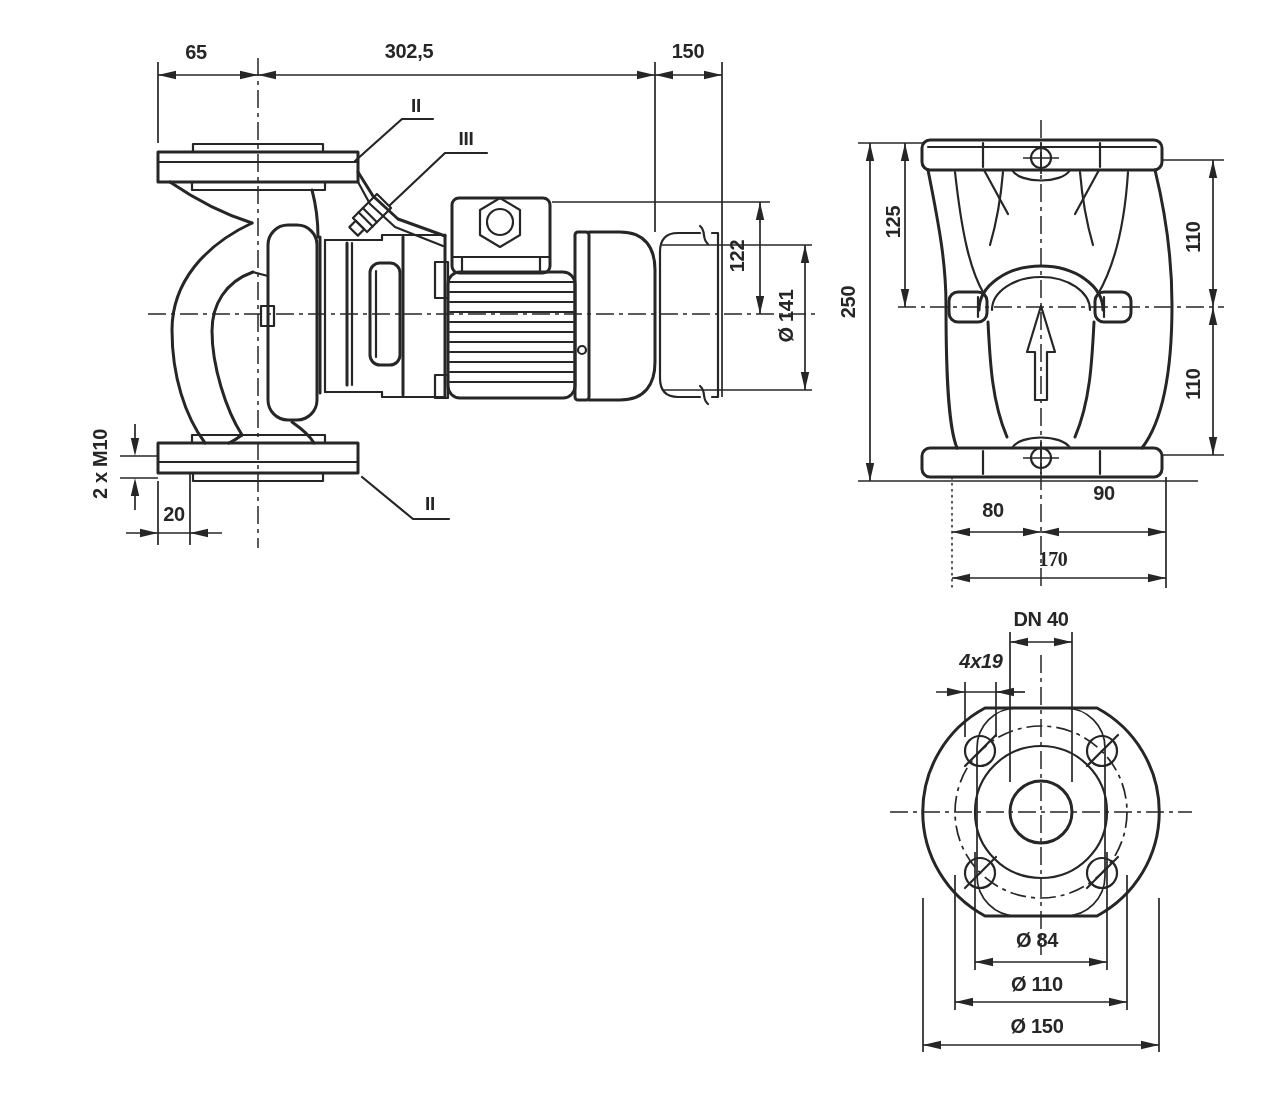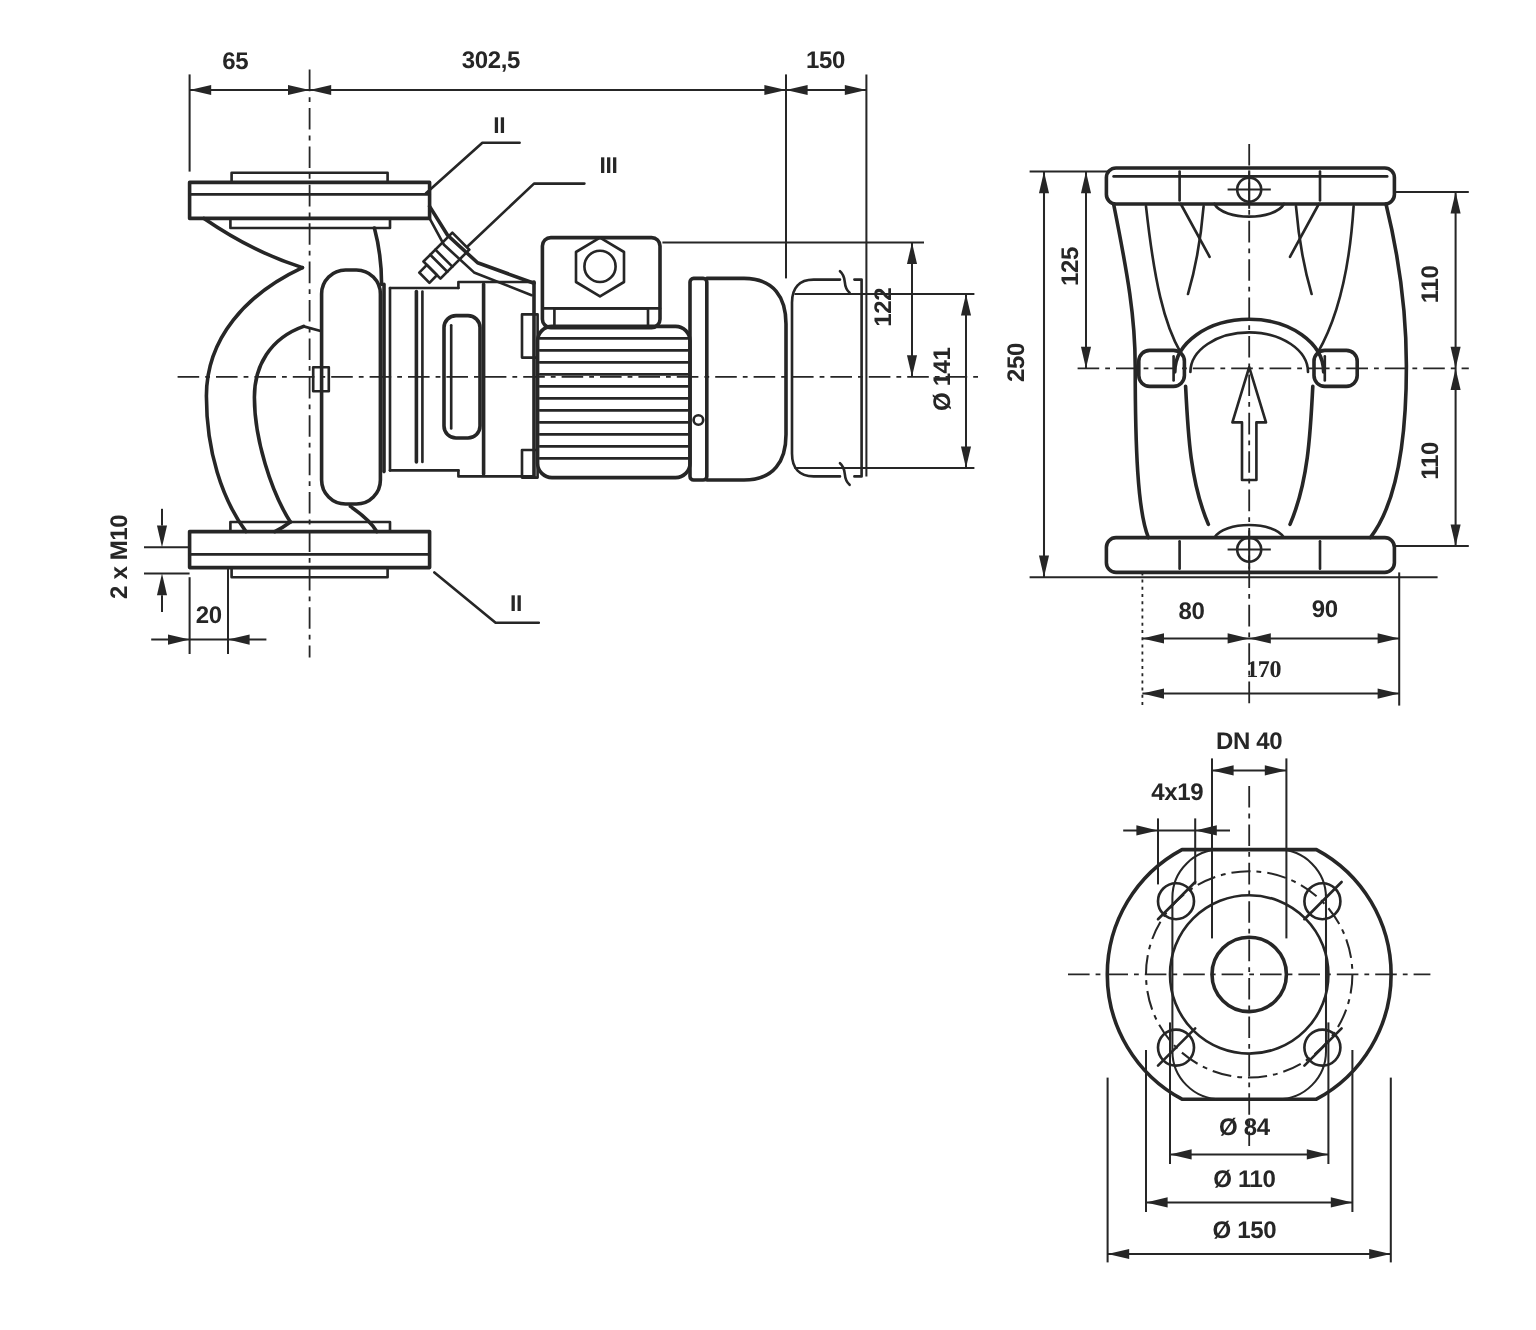--- a/index.html
+++ b/index.html
@@ -277,34 +277,34 @@
     <line class="tn" x1="923" y1="1045" x2="1159" y2="1045"></line>
     <polygon class="ar" points="923,1045 941,1040.8 941,1049.2"></polygon>
     <polygon class="ar" points="1159,1045 1141,1040.8 1141,1049.2"></polygon>
   </g>
 </svg>
 
 <div class="dimtext" style="left:196px;top:52px;">65</div>
 <div class="dimtext" style="left:409px;top:51px;text-align:right;">302,5</div>
 <div class="dimtext" style="left:688px;top:51px;">150</div>
 <div class="dimtext lbl" style="left:416px;top:106px;">II</div>
-<div class="dimtext lbl" style="left:466px;top:139px;margin-left:41px;">III</div>
+<div class="dimtext lbl" style="left:466px;top:139px;">III</div>
 <div class="dimtext lbl" style="left:430px;top:504px;">II</div>
 <div class="dimtext rot" style="left:737px;top:256px;">122</div>
 <div class="dimtext rot" style="left:786px;top:316px;">Ø 141</div>
 <div class="dimtext rot" style="left:100px;top:464px;">2 x M10</div>
 <div class="dimtext" style="left:174px;top:514px;">20</div>
 
 <div class="dimtext rot" style="left:848px;top:302px;">250</div>
 <div class="dimtext rot" style="left:893px;top:222px;">125</div>
 <div class="dimtext rot" style="left:1193px;top:237px;">110</div>
 <div class="dimtext rot" style="left:1193px;top:384px;">110</div>
 <div class="dimtext" style="left:993px;top:510px;">80</div>
-<div class="dimtext" style="left:1104px;top:509px;">90</div>
+<div class="dimtext" style="left:1104px;top:493px;">90</div>
 <div class="dimtext" style="left:1053px;top:559px;font-family:Liberation Serif, serif;">170</div>
 
 <div class="dimtext" style="left:1041px;top:619px;">DN 40</div>
-<div class="dimtext" style="left:981px;top:661px;">4x19</div>
+<div class="dimtext" style="left:981px;top:661px;font-style:italic;">4x19</div>
 <div class="dimtext" style="left:1037px;top:940px;">Ø 84</div>
 <div class="dimtext" style="left:1037px;top:984px;">Ø 110</div>
 <div class="dimtext" style="left:1037px;top:1026px;">Ø 150</div>
 
 </div>
 
 </body></html>

